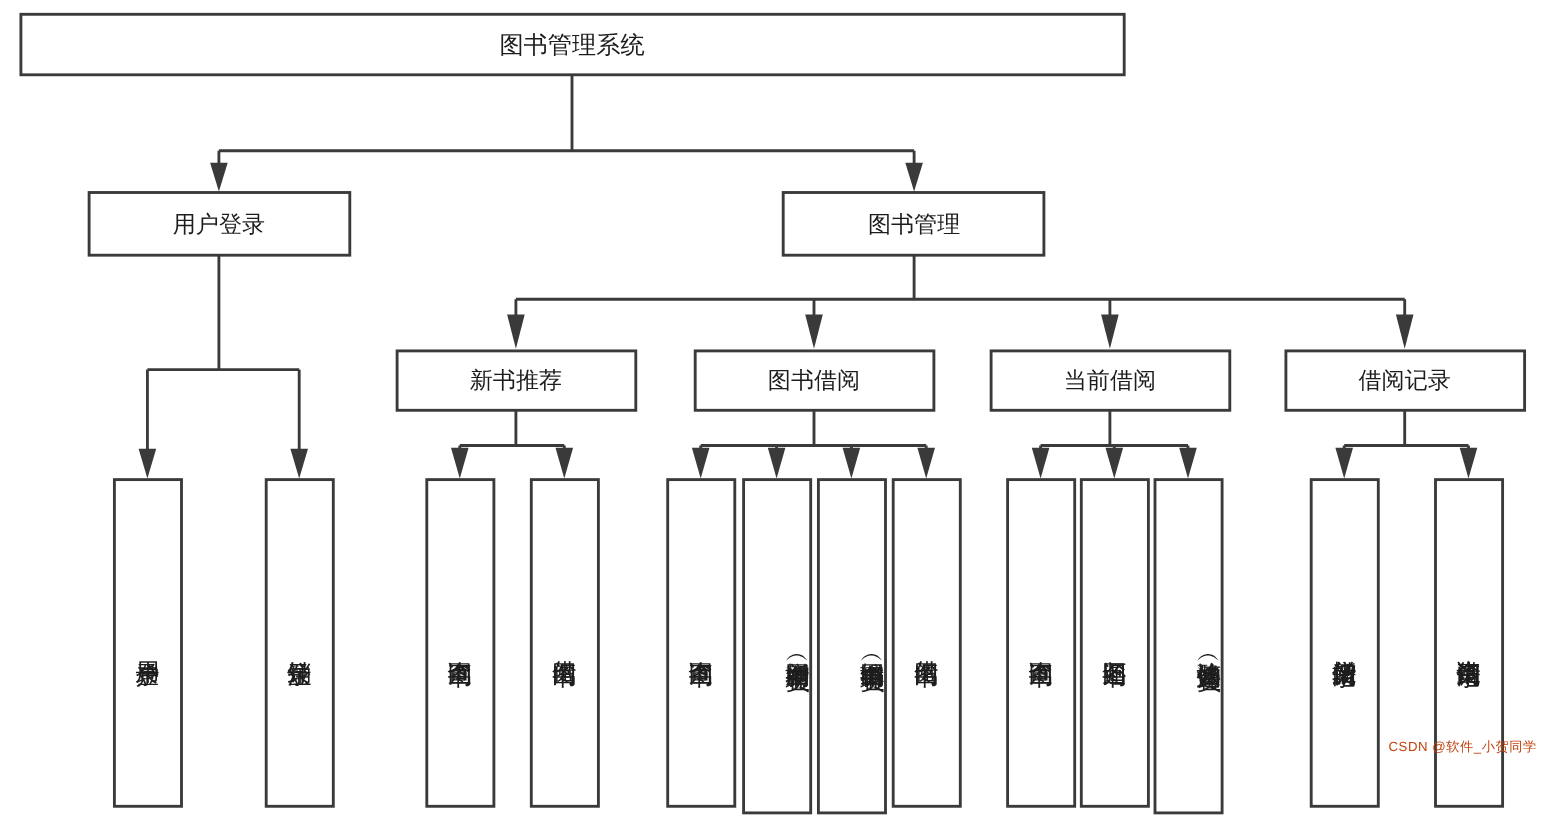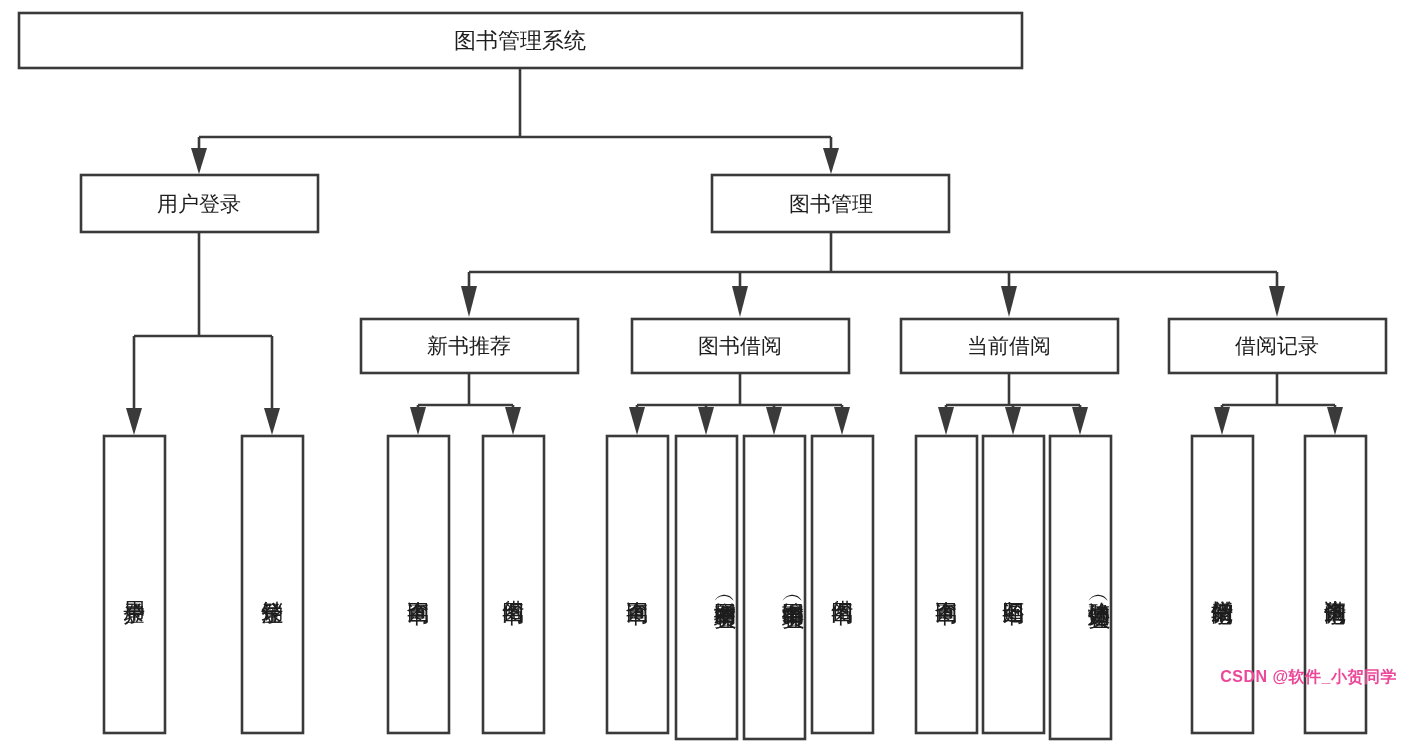--- a/index.html
+++ b/index.html
@@ -69,25 +69,24 @@
     align-items: center;
     justify-content: center;
     white-space: nowrap;
     pointer-events: none;
   }
   .watermark {
     position: absolute;
     right: 8px;
     bottom: 6px;
     font-family: "Liberation Sans", "DejaVu Sans", sans-serif;
-    font-size: 16px;
-    color: #ec4899;
+    font-size: 12px;
+    color: #c2410c;
     letter-spacing: 0.5px;
     white-space: nowrap;
-    font-weight: bold;
   }
 </style>
 </head>
 <body>
 
 <div id="diagram-root">
 
   <svg class="diagram-canvas" viewBox="0 0 1405 747" xmlns="http://www.w3.org/2000/svg">
 
     <rect class="node-box" x="19" y="13" width="1003" height="55"></rect>

